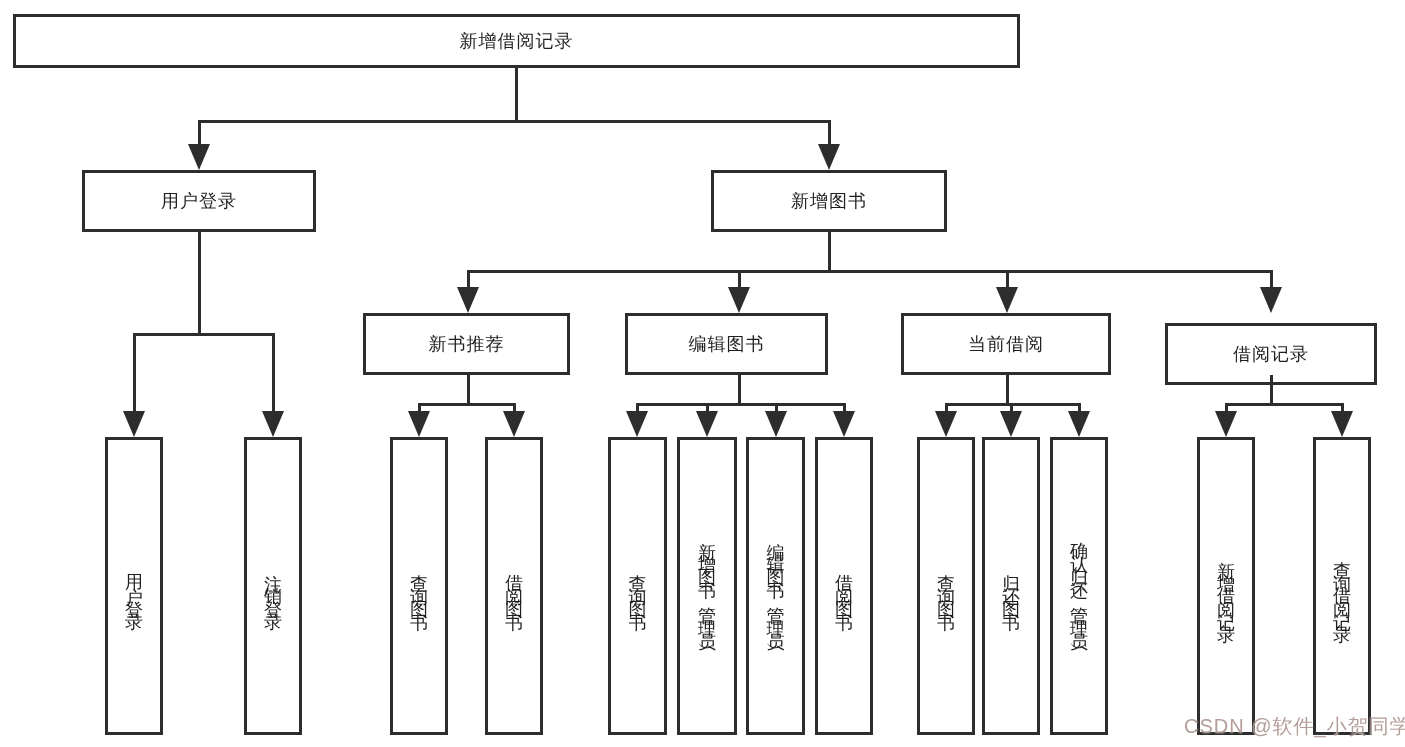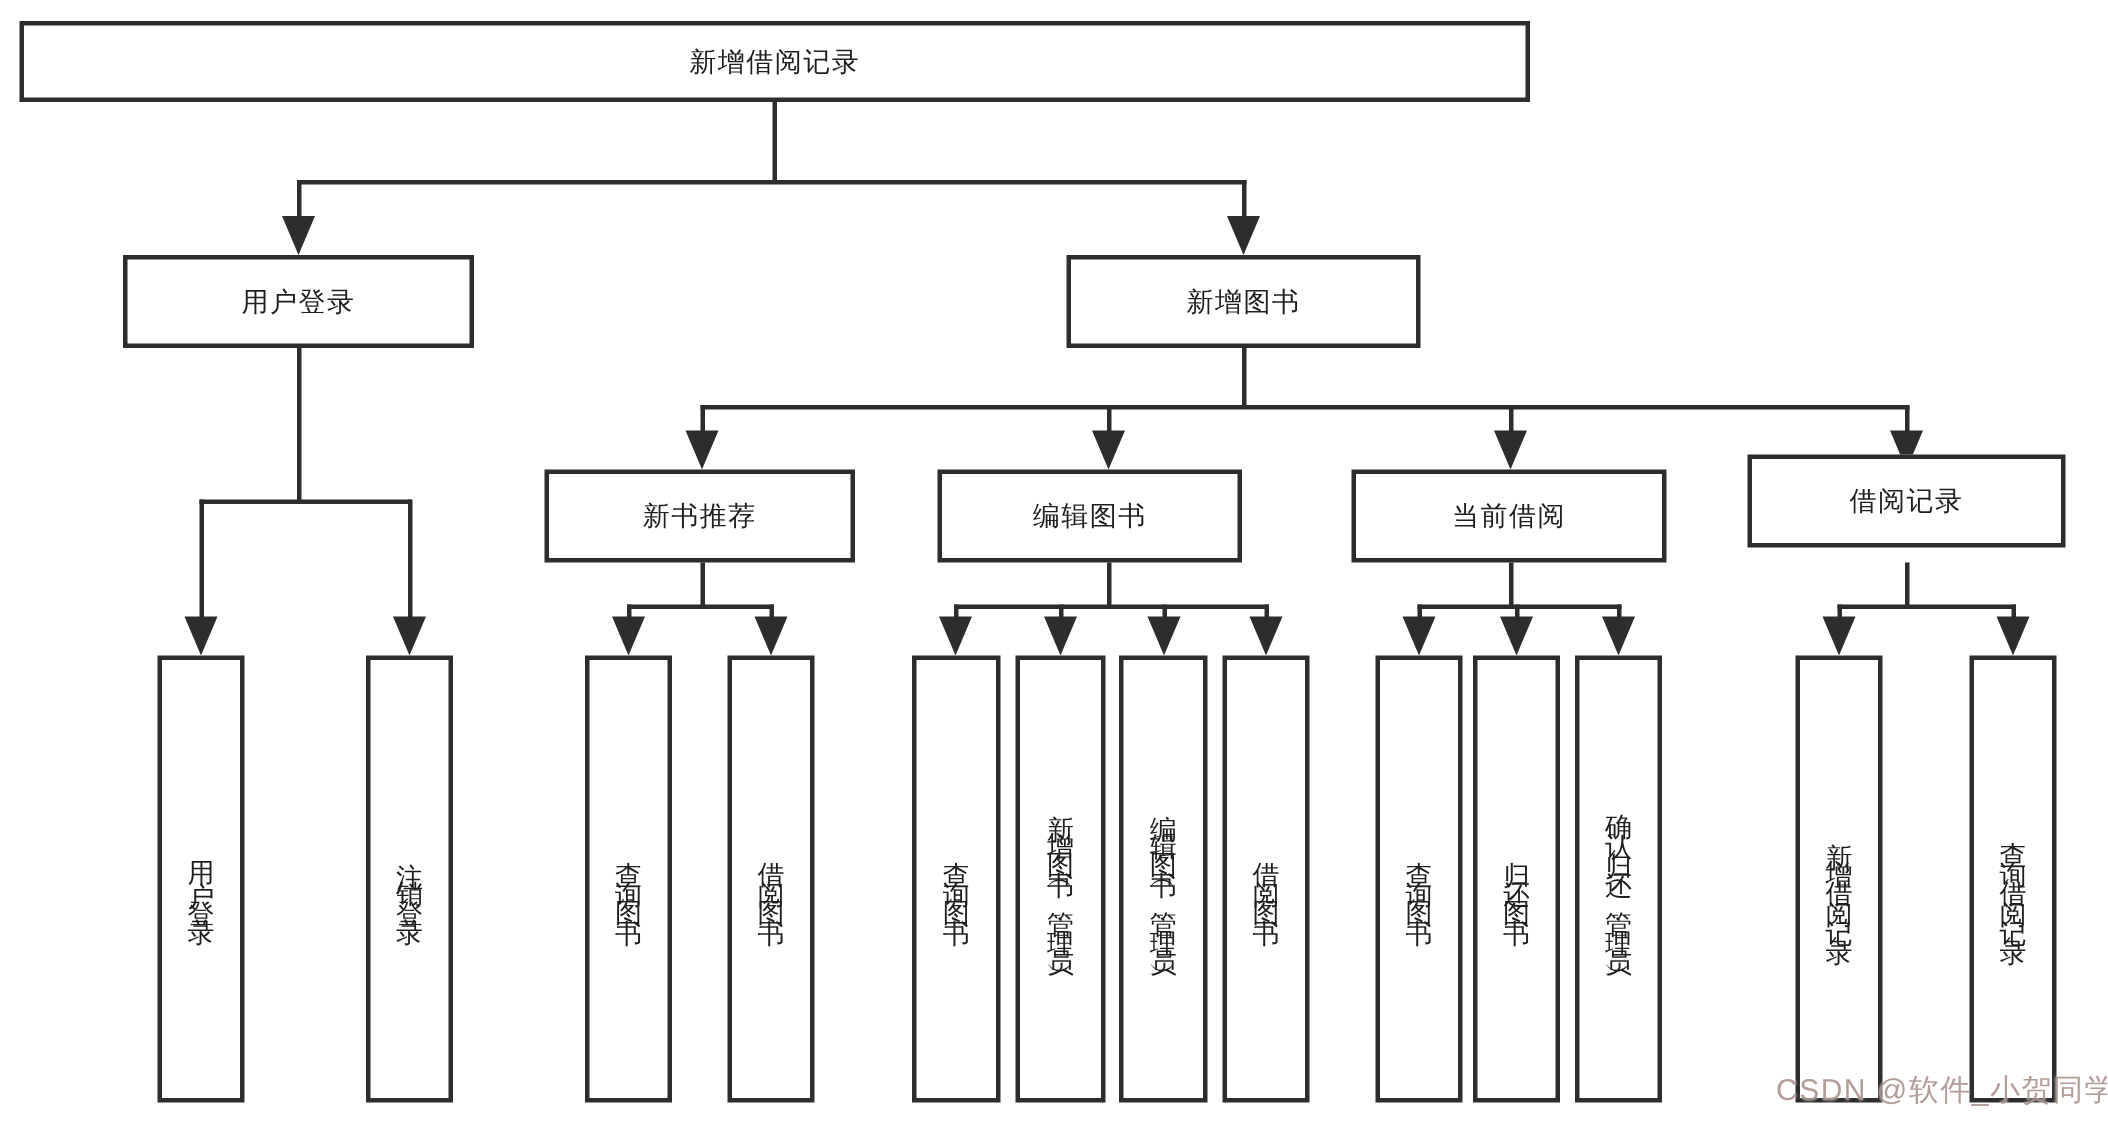--- a/index.html
+++ b/index.html
@@ -97,21 +97,21 @@
 
   <div class="box" style="left:363px;top:313px;width:207px;height:62px;">
     <span class="hlabel">新书推荐</span>
   </div>
   <div class="box" style="left:625px;top:313px;width:203px;height:62px;">
     <span class="hlabel">编辑图书</span>
   </div>
   <div class="box" style="left:901px;top:313px;width:210px;height:62px;align-items:center;">
     <span class="hlabel">当前借阅</span>
   </div>
-  <div class="box" style="left:1165px;top:303px;width:212px;height:62px;">
+  <div class="box" style="left:1165px;top:323px;width:212px;height:62px;">
     <span class="hlabel">借阅记录</span>
   </div>
 
   <div class="line" style="left:467px;top:375px;width:3px;height:30px;"></div>
   <div class="line" style="left:418px;top:403px;width:98px;height:3px;"></div>
   <div class="line" style="left:418px;top:403px;width:3px;height:12px;"></div>
   <div class="arrow" style="left:408px;top:411px;"></div>
   <div class="line" style="left:513px;top:403px;width:3px;height:12px;"></div>
   <div class="arrow" style="left:503px;top:411px;"></div>
 

